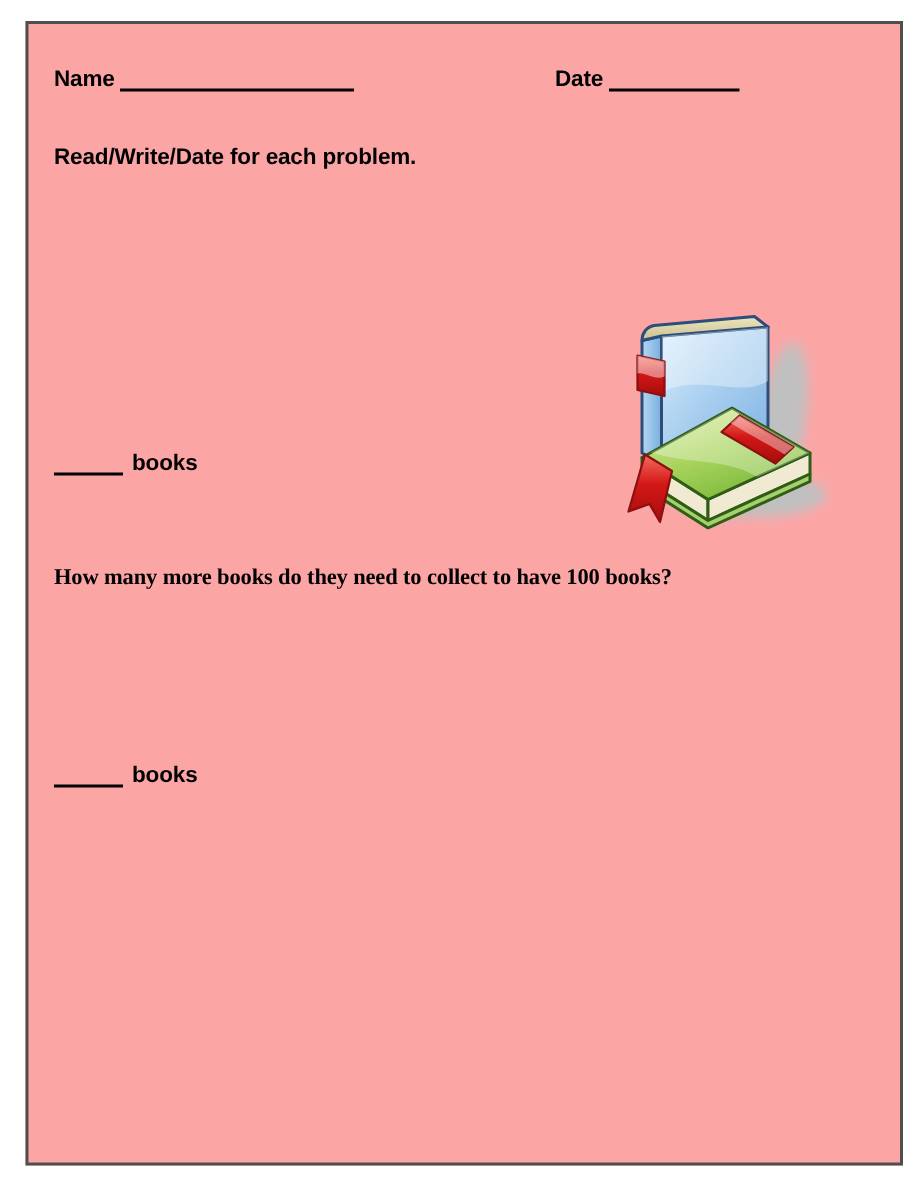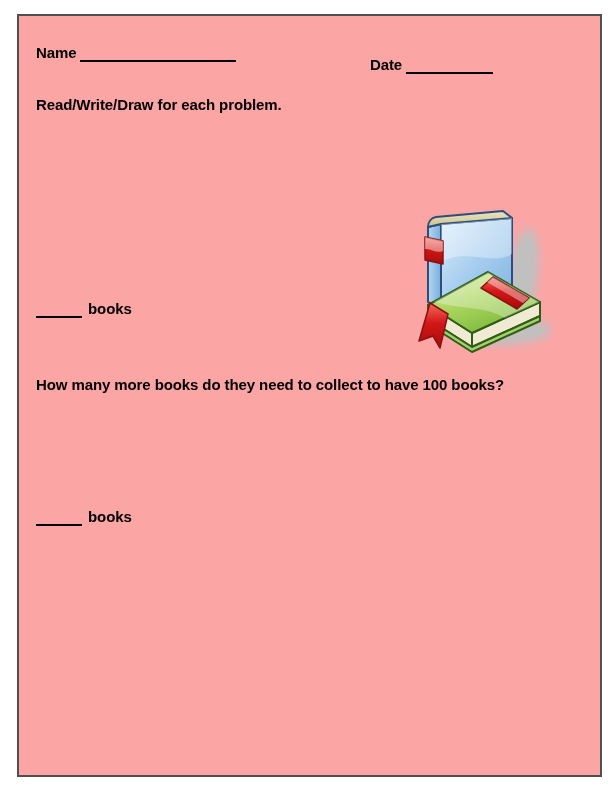--- a/index.html
+++ b/index.html
@@ -37,28 +37,28 @@
     color: #000000;
     font-size: 15px;
     font-weight: 700;
     line-height: 26px;
     letter-spacing: -0.1px;
   }
   .row-namedate { top: 24px; right: 10px; }
   .instruction  { top: 76px; }
   .p1-text      { top: 124px; width: 558px; white-space: pre-line; }
   .p1-answer    { top: 280px; }
-  .p2-text      { top: 356px; width: 558px; }
+  .p2-text      { top: 356px; width: 558px; font-family: Liberation Serif, serif; }
   .p2-answer    { top: 488px; }
   .p3-block     { top: 570px; }
   .p3-equation  { padding-left: 32px; }
   .date-group {
     position: absolute;
     left: 334px;
-    top: 12px;
+    top: 0;
     white-space: nowrap;
   }
   .blank {
     display: inline-block;
     border-bottom: 2px solid #000000;
     height: 1em;
     vertical-align: -4px;
   }
   .blank-name   { width: 156px; margin-left: 4px; }
   .blank-date   { width: 87px;  margin-left: 4px; }
@@ -78,21 +78,21 @@
   <div class="page">
     <div class="content">
 
       <div class="txt row-namedate">
         <span>Name</span><span class="blank blank-name"></span>
         <span class="date-group">
           <span>Date</span><span class="blank blank-date"></span>
         </span>
       </div>
 
-      <div class="txt instruction">Read/Write/Draw for each problem.</div>
+      <div class="txt instruction">Read/Write/Date for each problem.</div>
 
 
       <div class="txt p1-answer">
         <span class="blank blank-answer"></span><span>books</span>
       </div>
 
       <svg class="illustration" viewBox="0 0 162 145" aria-hidden="true">
         <defs>
           <linearGradient id="gBlueFront" x1="0" y1="0" x2="1" y2="1">
             <stop offset="0" stop-color="#d9ecfa"></stop>

